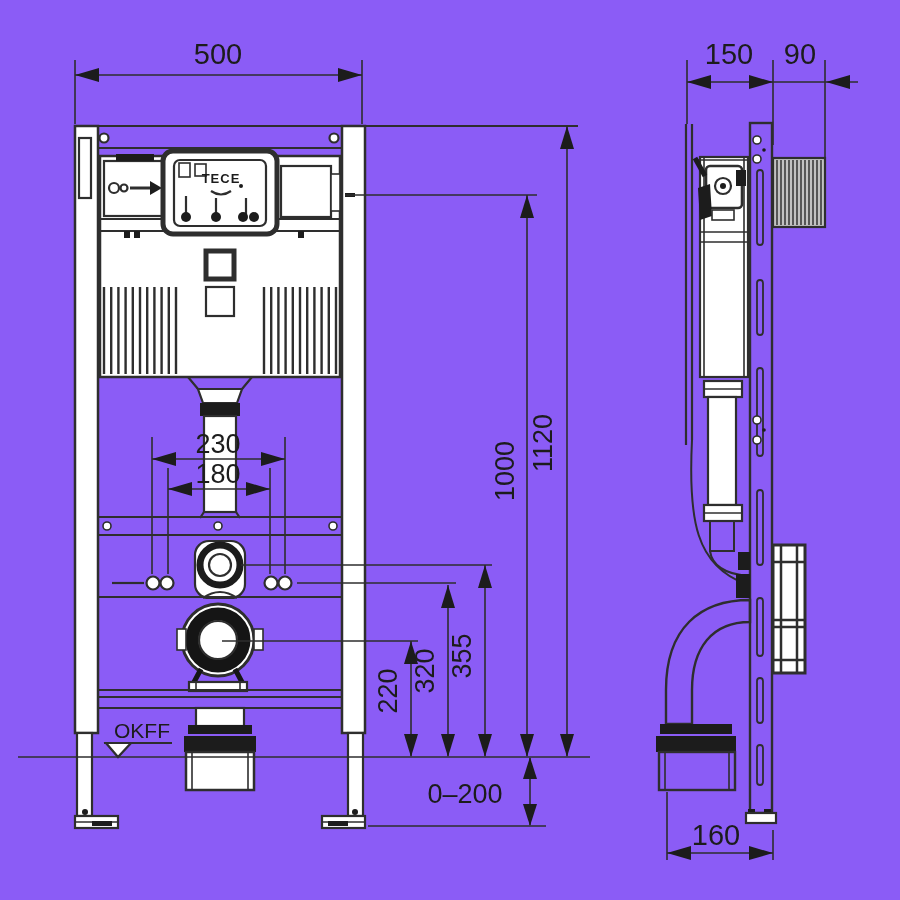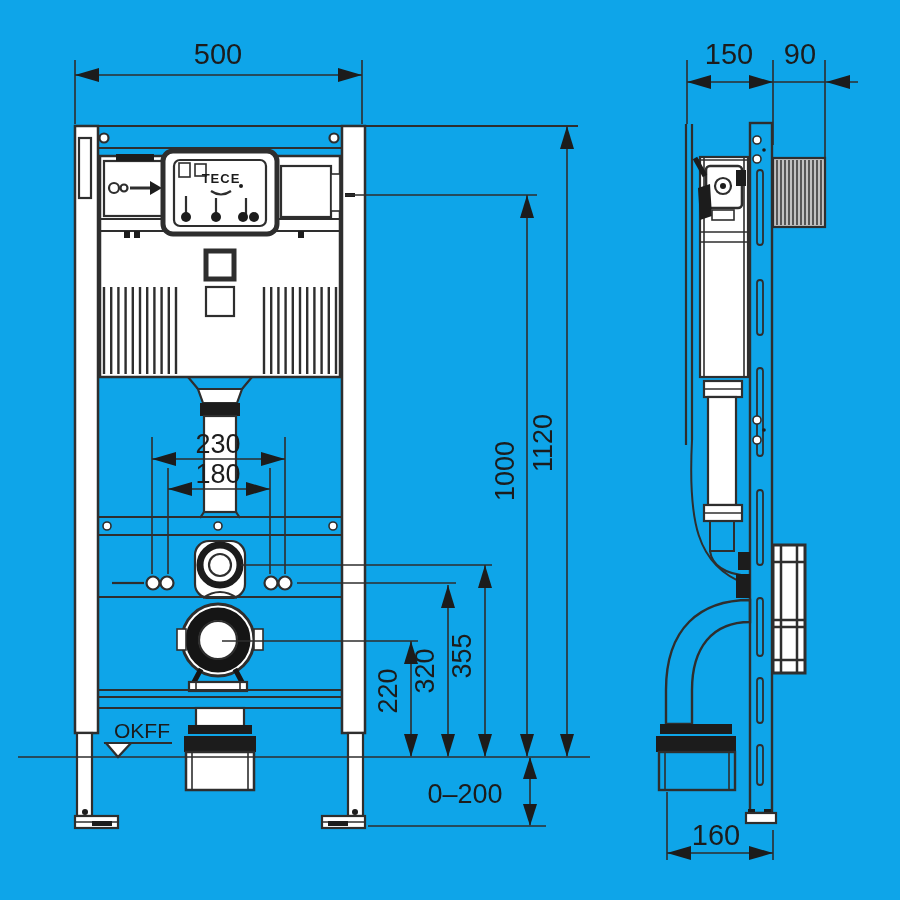--- a/index.html
+++ b/index.html
@@ -1,16 +1,16 @@
 <!DOCTYPE html>
 <html><head>
 <meta charset="utf-8">
 <style>
   html,body{margin:0;padding:0;background:#ffffff;}
-  #canvas{position:relative;width:900px;height:900px;background:#0ea5e9;overflow:hidden;
+  #canvas{position:relative;width:900px;height:900px;background:#8b5cf6;overflow:hidden;
           font-family:"Liberation Sans", sans-serif;}
   svg{display:block;}
   text{fill:#1c1c1c;font-family:"Liberation Sans", sans-serif;}
   .dimtxt{font-size:29px;}
   .dimtxt-sm{font-size:27px;}
   .okff{font-size:21px;}
   .brand{font-size:13px;font-weight:bold;letter-spacing:1px;}
   .ln{stroke:#2e2e2e;fill:none;}
   .thin{stroke-width:1.6;}
   .med{stroke-width:2.2;}

